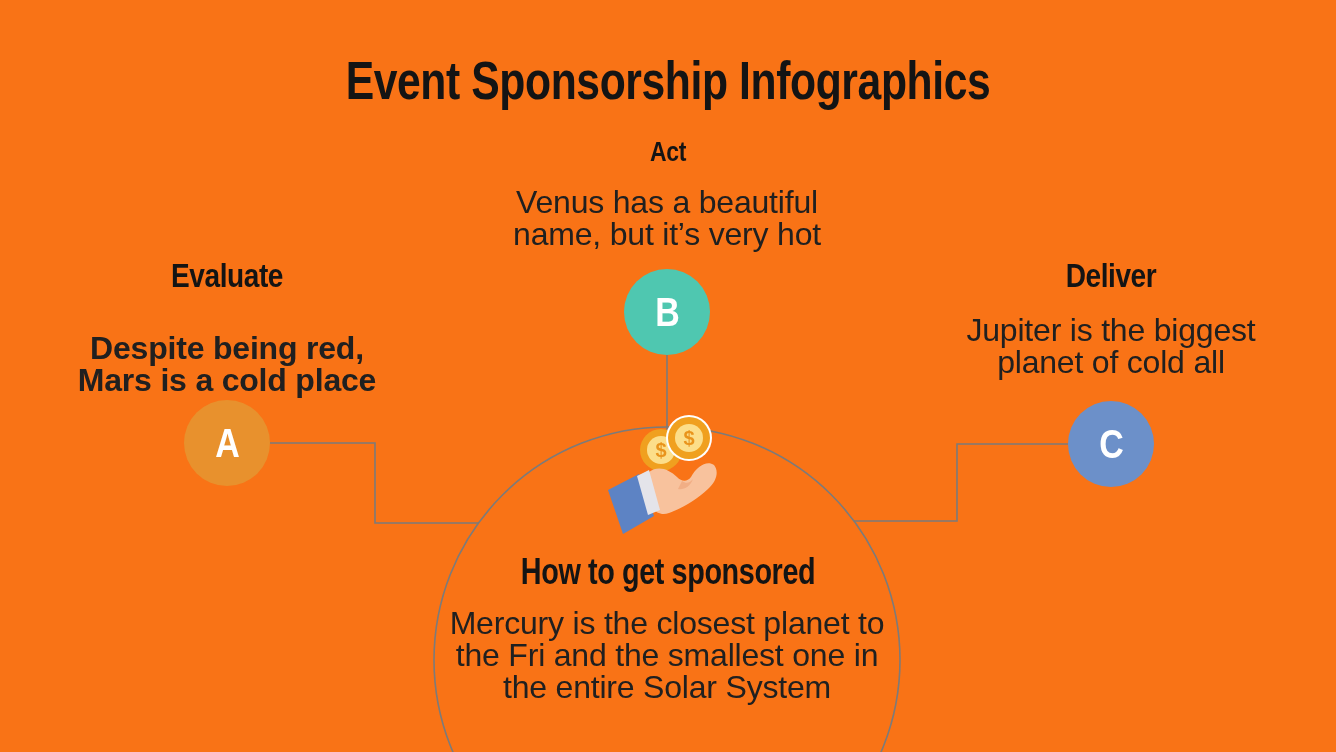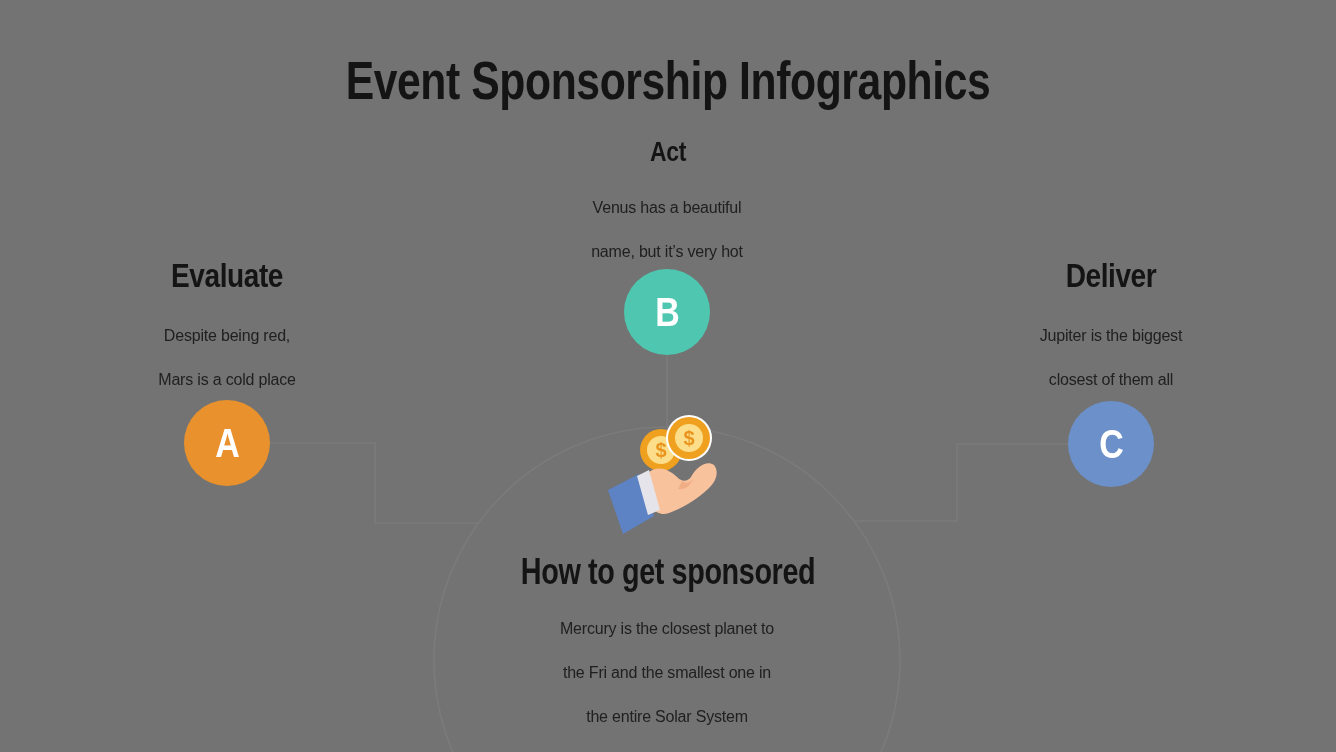--- a/index.html
+++ b/index.html
@@ -1,19 +1,19 @@
 <!DOCTYPE html>
 <html><head>
 <meta charset="utf-8">
 <style>
   html,body{margin:0;padding:0;background:#ffffff;}
   .slide{
     position:relative;
     width:1336px;height:752px;
-    background:#737373;
+    background:#f97316;
     overflow:hidden;
     font-family:"Liberation Sans", sans-serif;
   }
   
   .txt{position:absolute;text-align:center;color:#202020;}
   .heading{
     font-weight:700;color:#141414;
     letter-spacing:-0.5px;
     transform:scaleX(0.82);
     transform-origin:50% 50%;
@@ -22,26 +22,26 @@
   .title{
     top:51px;left:0;width:1336px;
     font-size:54px;line-height:1.1;
     transform:scaleX(0.79);
   }
   .h-act{top:136px;left:0;width:1336px;font-size:28px;}
   .h-evaluate{top:257px;left:27px;width:400px;font-size:33px;transform:scaleX(0.85);}
   .h-deliver{top:257px;left:911px;width:400px;font-size:33px;transform:scaleX(0.85);}
   .h-center{top:551px;left:0;width:1336px;font-size:36px;transform:scaleX(0.80);}
   .body{
-    font-size:16px;line-height:44px;
+    font-size:32px;line-height:32px;
     letter-spacing:-0.2px;
     white-space:pre-line;
   }
   .b-act{top:186px;left:467px;width:400px;}
-  .b-evaluate{top:314px;left:27px;width:400px;}
+  .b-evaluate{top:332px;left:27px;width:400px;font-weight:bold;}
   .b-deliver{top:314px;left:911px;width:400px;}
   .b-center{top:607px;left:417px;width:500px;}
   
   .step-circle{
     position:absolute;width:86px;height:86px;border-radius:50%;
     display:flex;align-items:center;justify-content:center;
   }
   .step-circle .letter{
     color:#ffffff;font-size:40px;font-weight:700;
     transform:scaleX(0.85);line-height:1;
@@ -84,21 +84,21 @@
 
   <div class="txt heading h-evaluate">Evaluate</div>
   <div class="txt body b-evaluate">Despite being red,
 Mars is a cold place</div>
   <div class="step-circle c-a" style="background: rgb(232, 145, 45);">
     <span class="letter">A</span>
   </div>
 
   <div class="txt heading h-deliver">Deliver</div>
   <div class="txt body b-deliver">Jupiter is the biggest
-closest of them all</div>
+planet of cold all</div>
   <div class="step-circle c-c" style="background: rgb(108, 144, 201);">
     <span class="letter">C</span>
   </div>
 
   <svg class="hand-coins" viewBox="0 0 150 135" aria-hidden="true">
 
     <g>
       <circle cx="71" cy="40" r="21" style="fill: rgb(240, 160, 31);"></circle>
       <circle cx="71" cy="40" r="14" style="fill: rgb(252, 222, 138);"></circle>
       <text class="coin-dollar" x="71" y="47" style="fill: rgb(233, 148, 28);">$</text>

